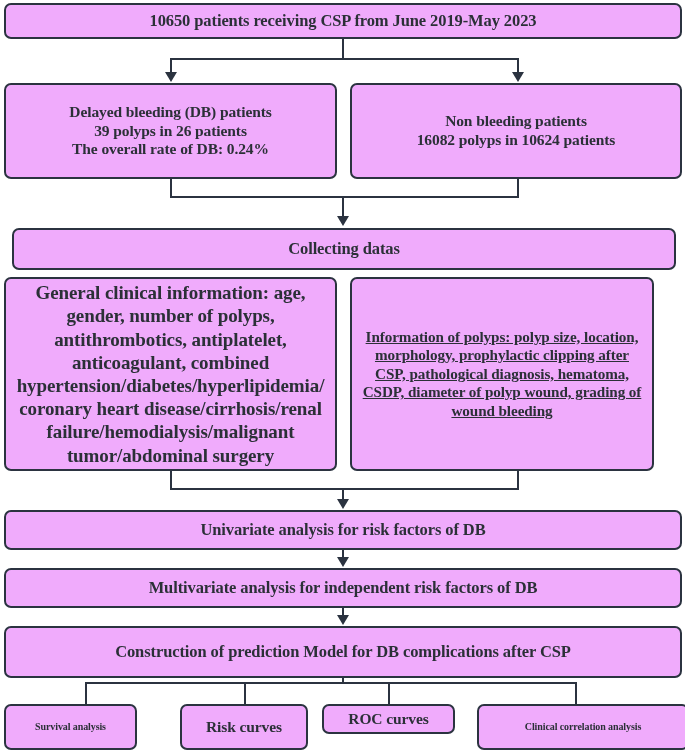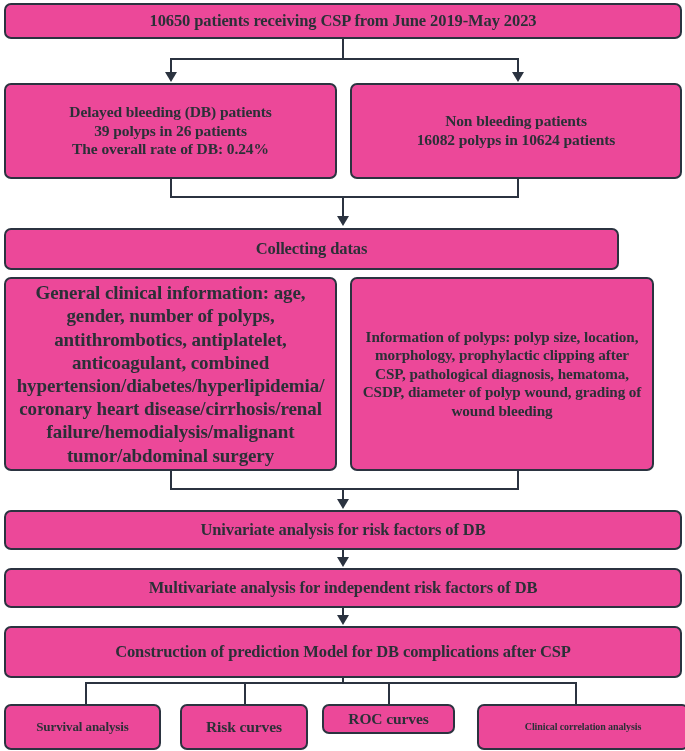--- a/index.html
+++ b/index.html
@@ -14,21 +14,21 @@
     height: 751px;
     background: #ffffff;
     font-family: "Liberation Serif", "DejaVu Serif", serif;
     overflow: hidden;
   }
   .node {
     position: absolute;
     box-sizing: border-box;
     border: 2px solid #2b3340;
     border-radius: 7px;
-    background: #ec4899;
+    background: #f0abfc;
     color: #2b3037;
     font-weight: bold;
     text-align: center;
     display: flex;
     align-items: center;
     justify-content: center;
     line-height: 1.22;
     letter-spacing: -0.1px;
     z-index: 2;
   }
@@ -36,27 +36,27 @@
     display: block;
     width: 100%;
     padding: 0 6px;
     white-space: pre-line;
   }
 
   
   #n-top      { left: 4px;   top: 3px;   width: 678px; height: 36px; font-size: 16.5px; }
   #n-db       { left: 4px;   top: 83px;  width: 333px; height: 96px; font-size: 15.5px; }
   #n-nonbleed { left: 350px; top: 83px;  width: 332px; height: 96px; font-size: 15.5px; }
-  #n-collect  { left: 4px;   top: 228px; width: 615px; height: 42px; font-size: 16.5px; }
+  #n-collect  { left: 12px;   top: 228px; width: 664px; height: 42px; font-size: 16.5px; }
   #n-general  { left: 4px;   top: 277px; width: 333px; height: 194px; font-size: 19px; }
-  #n-polyps   { left: 350px; top: 277px; width: 304px; height: 194px; font-size: 15.2px; }
+  #n-polyps   { left: 350px; top: 277px; width: 304px; height: 194px; font-size: 15.2px; text-decoration: underline; }
   #n-uni      { left: 4px;   top: 510px; width: 678px; height: 40px; font-size: 16.5px; }
   #n-multi    { left: 4px;   top: 568px; width: 678px; height: 40px; font-size: 16.5px; }
   #n-model    { left: 4px;   top: 626px; width: 678px; height: 52px; font-size: 16.5px; }
-  #n-survival { left: 4px;   top: 704px; width: 157px; height: 46px; font-size: 13px; }
+  #n-survival { left: 4px;   top: 704px; width: 133px; height: 46px; font-size: 10px; }
   #n-risk     { left: 180px; top: 704px; width: 128px; height: 46px; font-size: 15.5px; text-align: center; }
   #n-roc      { left: 322px; top: 704px; width: 133px; height: 30px; font-size: 15.5px; }
   #n-clinical { left: 470px; top: 704px; width: 212px; height: 46px; font-size: 10px; margin-left: 7px; }
 
   
   .conn {
     position: absolute;
     background: #2b3340;
     z-index: 1;
   }

